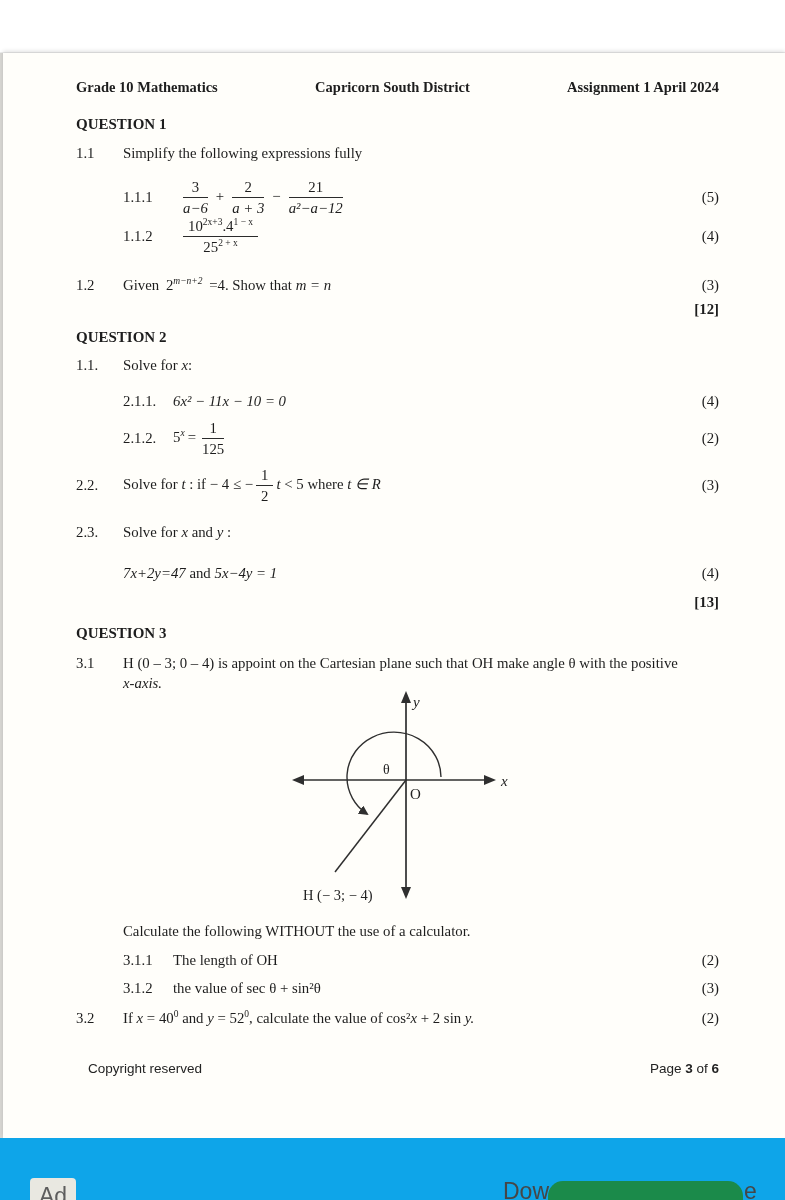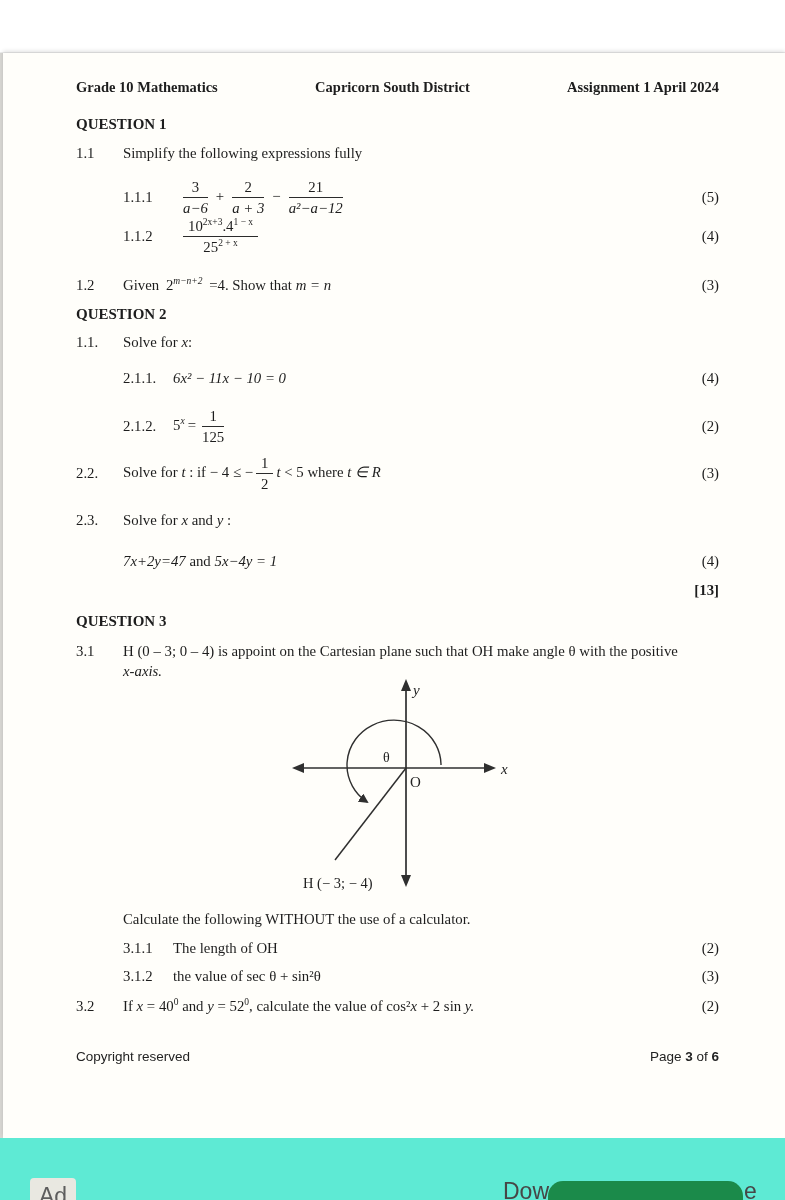--- a/index.html
+++ b/index.html
@@ -38,26 +38,26 @@
           margin:0 3px; line-height:18px; }
   .fn { display:block; border-bottom:1.3px solid #2b2b2b; padding:0 5px 1px; }
   .fd { display:block; padding-top:1px; }
   .op { margin:0 5px; }
   .gap { margin:0 3px; }
 
   .fig { margin:-5px 0 0 213px; width:240px; height:215px; }
   svg text { font-family:"Liberation Serif", serif; fill:#222; }
 
   .foot { display:flex; justify-content:space-between; margin-top:33px;
-          font-family:"Liberation Sans", sans-serif; font-size:13.5px; color:#232323; }
+          font-family:"Liberation Sans", sans-serif; font-size:13.5px; color:#232323;margin-left:12px; }
   .foot b { font-weight:bold; }
   .foot span + span { margin-left:4px; }
 
   .bottom-bar { position:absolute; top:1138px; left:0; width:785px; height:62px;
-                background:#5eead4; overflow:hidden; }
+                background:#0ea5e9; overflow:hidden; }
   .ad-badge { position:absolute; left:30px; top:40px; padding:5px 9px 8px;
               background:#e9e8e1; border-radius:4px;
               font-family:"Liberation Sans", sans-serif; font-size:23px; color:#5d5d5d; }
   .dl-text  { position:absolute; top:40px; font-family:"Liberation Sans", sans-serif;
               font-size:23px; color:#464646; }
   .dl-left  { left:503px; }
   .dl-right { left:744px; }
   .dl-btn   { position:absolute; left:548px; top:43px; width:195px; height:34px;
               background:#1b8a4a; border:none; border-radius:15px; cursor:pointer; }
 </style>
@@ -108,40 +108,41 @@
       <span class="txt">
         <span>Given</span>
         <span class="gap"><span>2</span><sup class="m">m−n+2</sup></span>
         <span>=4.</span>
         <span>Show that</span>
         <span class="m">m = n</span>
       </span>
       <span class="mark">(3)</span>
     </div>
 
+    <div class="tot" style="margin-top:6px">[12]</div>
 
     
     <div class="qtitle" style="margin-top:10px">QUESTION 2</div>
 
     <div class="row" style="margin-top:9px">
       <span class="n1">1.1.</span>
       <span class="txt">
         <span>Solve for</span>
         <span class="m">x</span><span>:</span>
       </span>
     </div>
 
     <div class="row" style="margin-top:17px">
       <span class="sp"></span>
       <span class="n2 w50">2.1.1.</span>
       <span class="txt m">6x² − 11x − 10 = 0</span>
       <span class="mark">(4)</span>
     </div>
 
-    <div class="row vc" style="margin-top:19px">
+    <div class="row vc" style="margin-top:8px">
       <span class="sp"></span>
       <span class="n2 w50">2.1.2.</span>
       <span class="txt">
         <span>5</span><sup class="m">x</sup><span class="gap">=</span><span class="frac"><span class="fn">1</span><span class="fd">125</span></span>
       </span>
       <span class="mark">(2)</span>
     </div>
 
     <div class="row vc" style="margin-top:8px">
       <span class="n1">2.2.</span>

